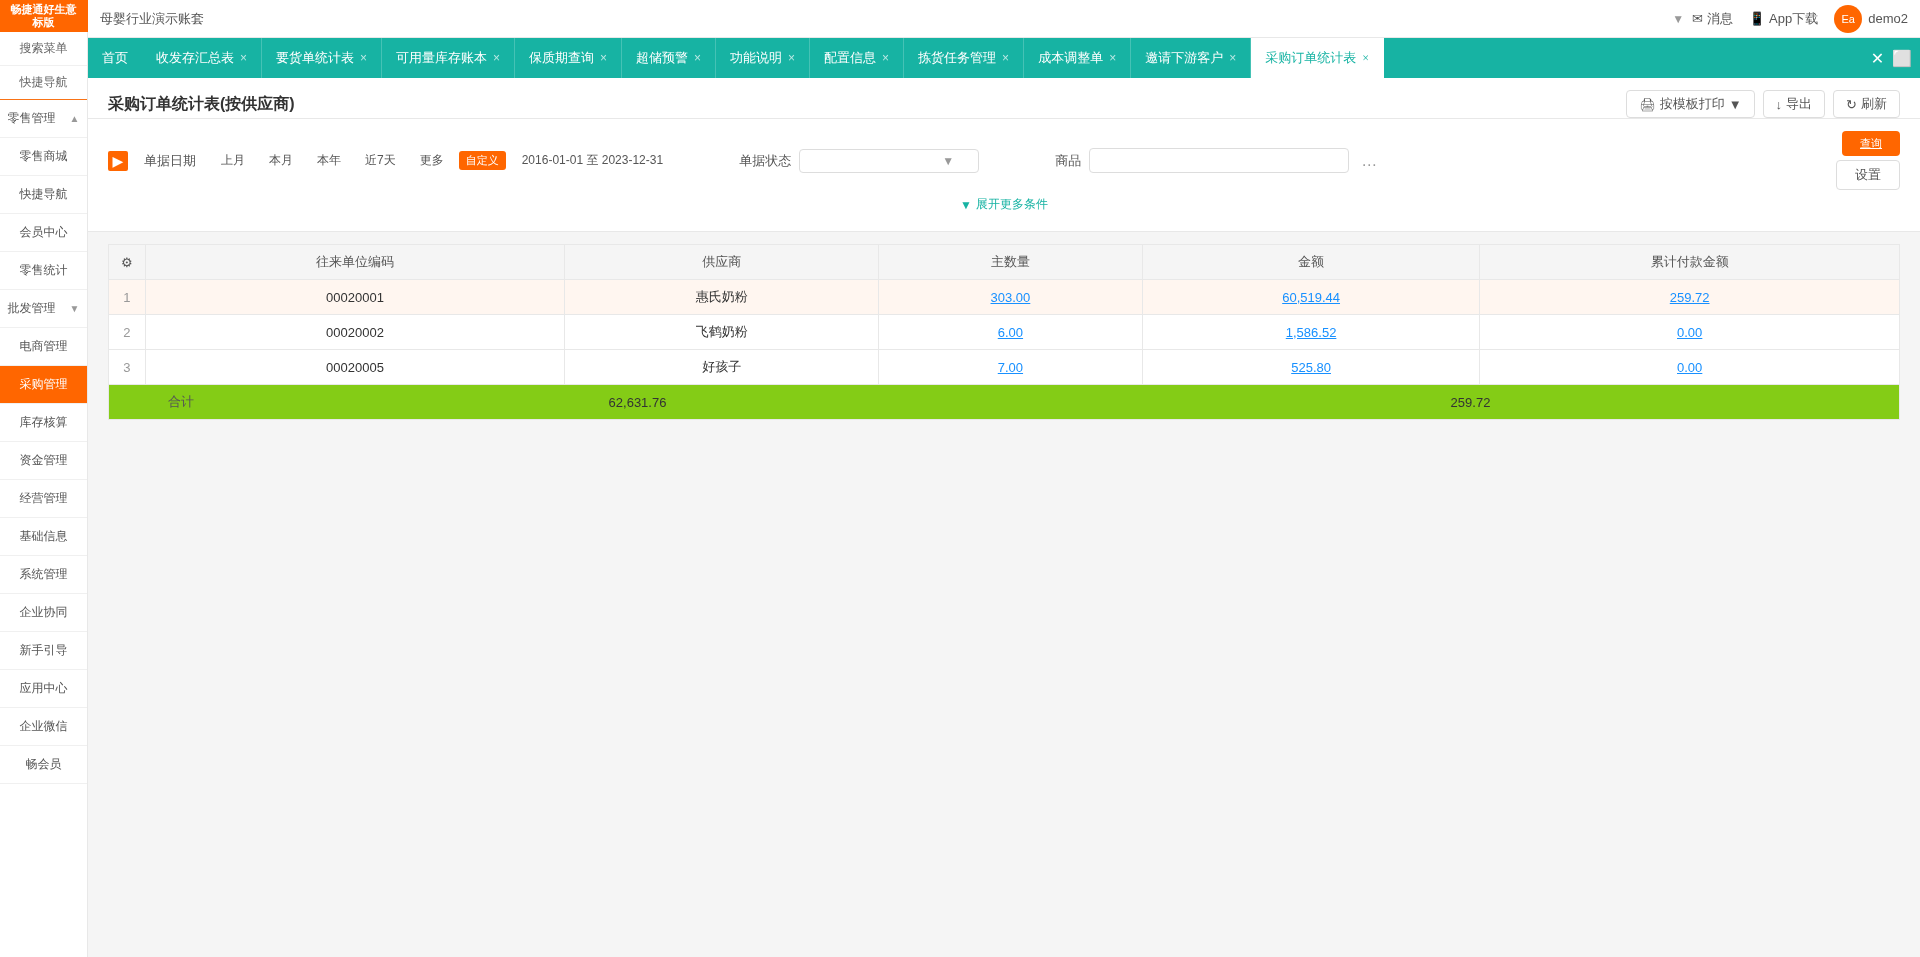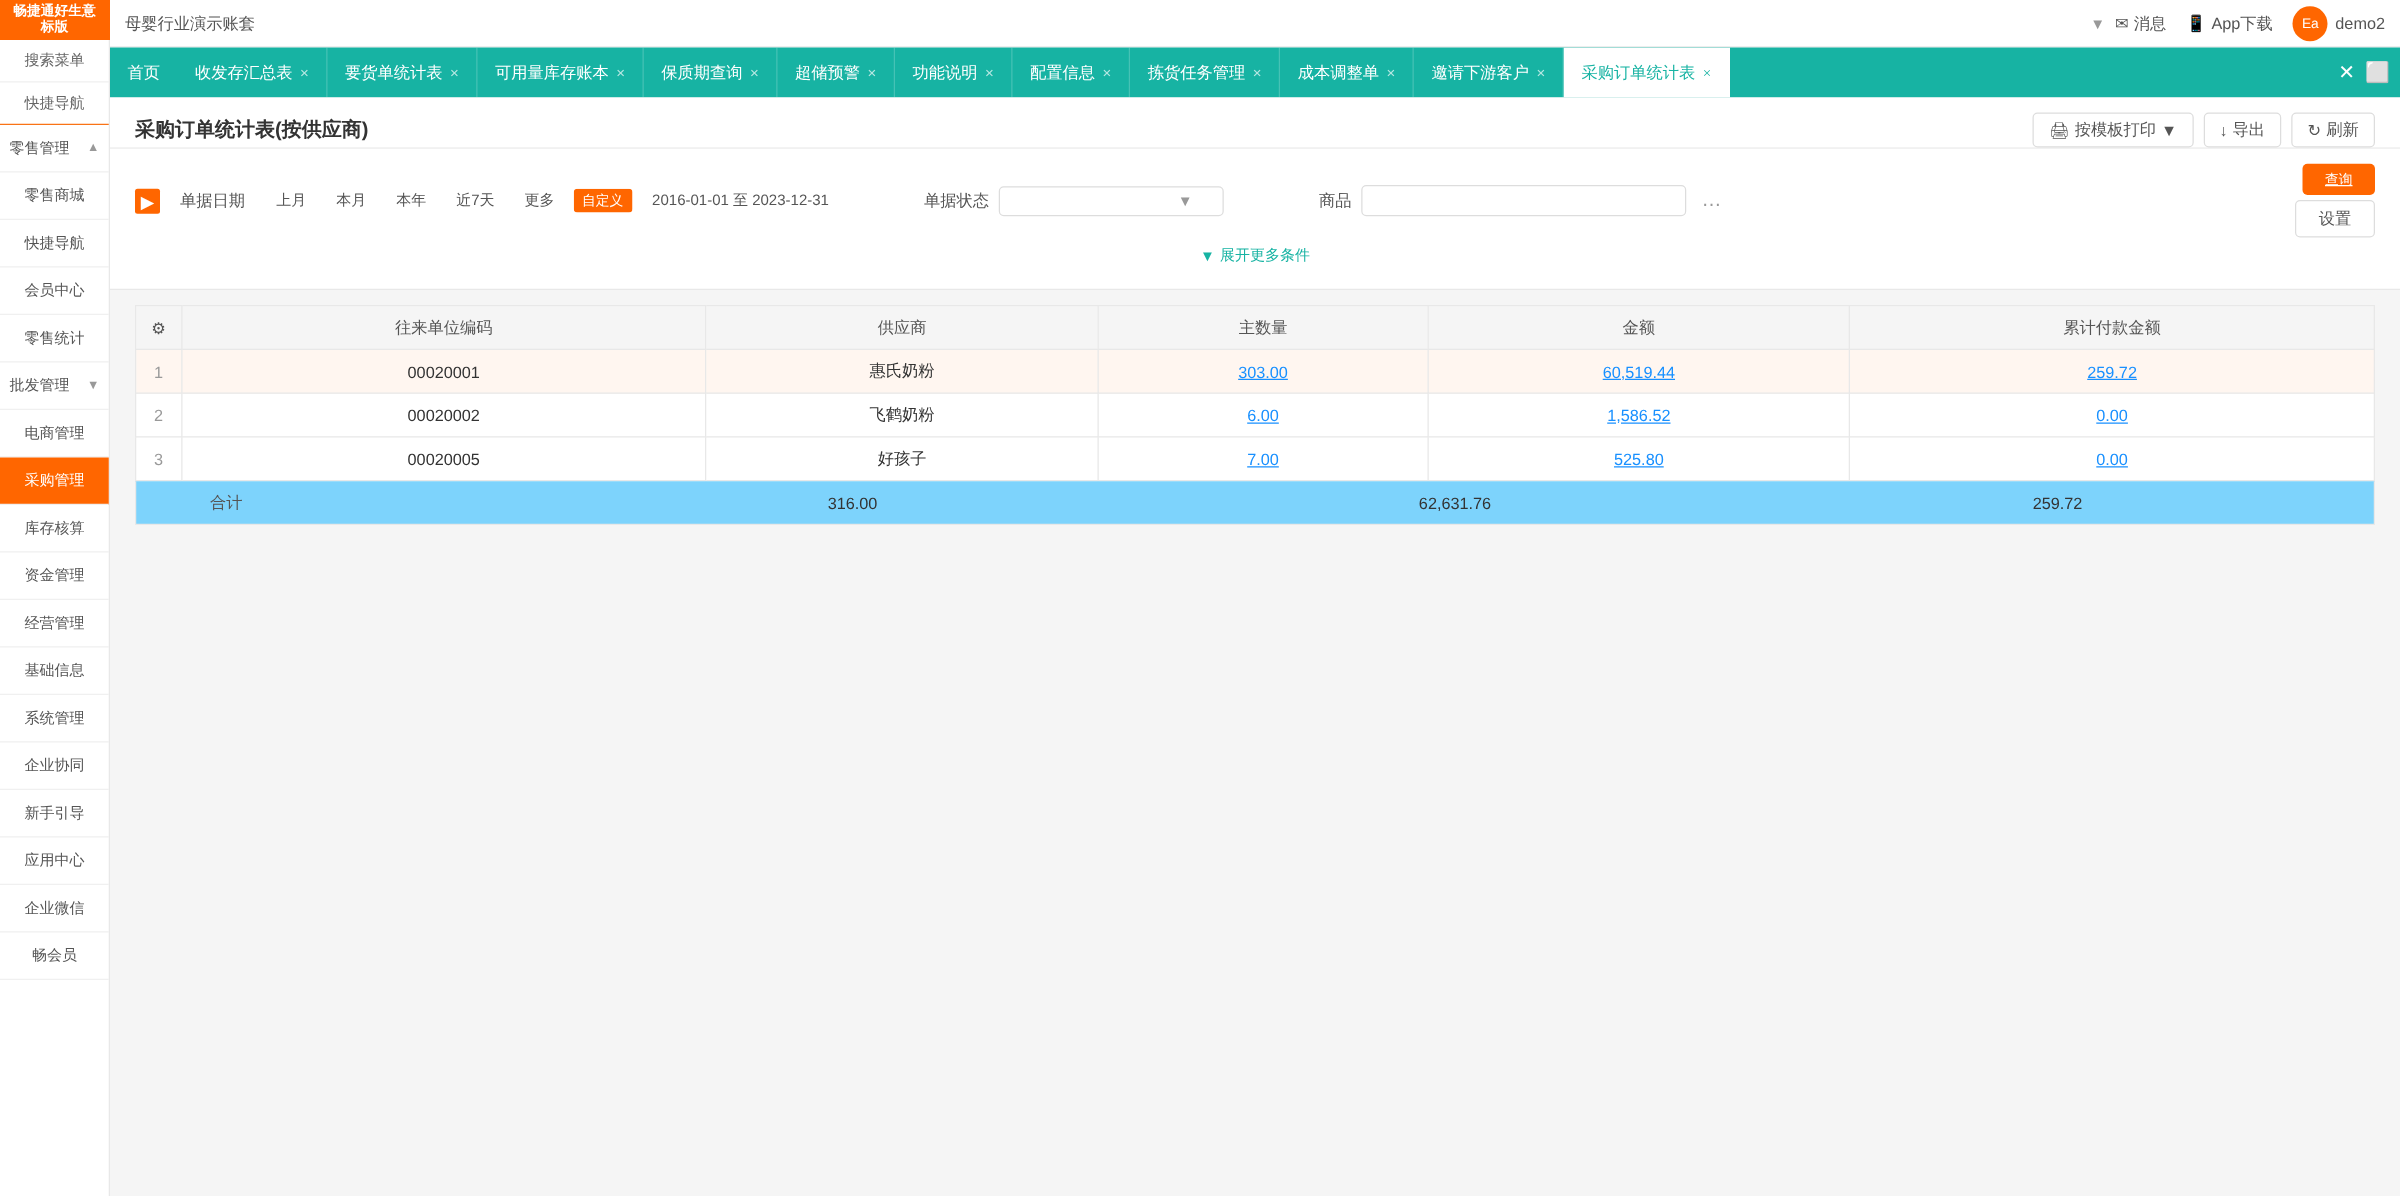--- a/index.html
+++ b/index.html
@@ -74,21 +74,21 @@
 
     
     .table-area { flex: 1; padding: 12px 20px; overflow: auto; }
     .data-table { width: 100%; border-collapse: collapse; background: #fff; border: 1px solid #e8e8e8; }
     .data-table th { background: #f5f5f5; border: 1px solid #e8e8e8; padding: 8px 12px; font-size: 13px; color: #555; text-align: center; font-weight: normal; }
     .data-table td { border: 1px solid #e8e8e8; padding: 8px 12px; font-size: 13px; color: #333; text-align: center; }
     .data-table tr.row-odd { background: #fff6f0; }
     .data-table tr.row-even { background: #fff; }
     .data-table .num-link { color: #1890ff; text-decoration: underline; cursor: pointer; }
     .data-table .col-index { color: #999; }
-    .table-footer { background: #7dd3fc; border: 1px solid #e8e8e8; border-top: none; display: flex; align-items: center; padding: 8px 12px; }
+    .table-footer { background: #84cc16; border: 1px solid #e8e8e8; border-top: none; display: flex; align-items: center; padding: 8px 12px; }
     .footer-label { width: 100px; text-align: center; font-size: 13px; color: #555; padding-left: 20px; }
 
     input[type="text"] { border: 1px solid #ddd; border-radius: 4px; padding: 4px 8px; font-size: 13px; outline: none; }
 
     .checkbox-cell { width: 30px; }
 
     .filter-query-col { display: flex; flex-direction: column; align-items: flex-end; gap: 4px; margin-left: auto; }
   </style>
 </head>
 <body>
@@ -299,20 +299,19 @@
       <td>00020005</td>
       <td>好孩子</td>
       <td><span class="num-link">7.00</span></td>
       <td><span class="num-link">525.80</span></td>
       <td><span class="num-link">0.00</span></td>
     </tr>
           </tbody>
       </table>
       <div class="table-footer">
         <span class="footer-label">合计</span>
-        <span style="flex:1;display:flex;justify-content:center;padding-left:220px;">316.00</span>
         <span style="flex:1;display:flex;justify-content:center;">62,631.76</span>
         <span style="flex:1;display:flex;justify-content:center;">259.72</span>
       </div>
     </div>
 
   </div>
 </div>
 
 </body></html>

